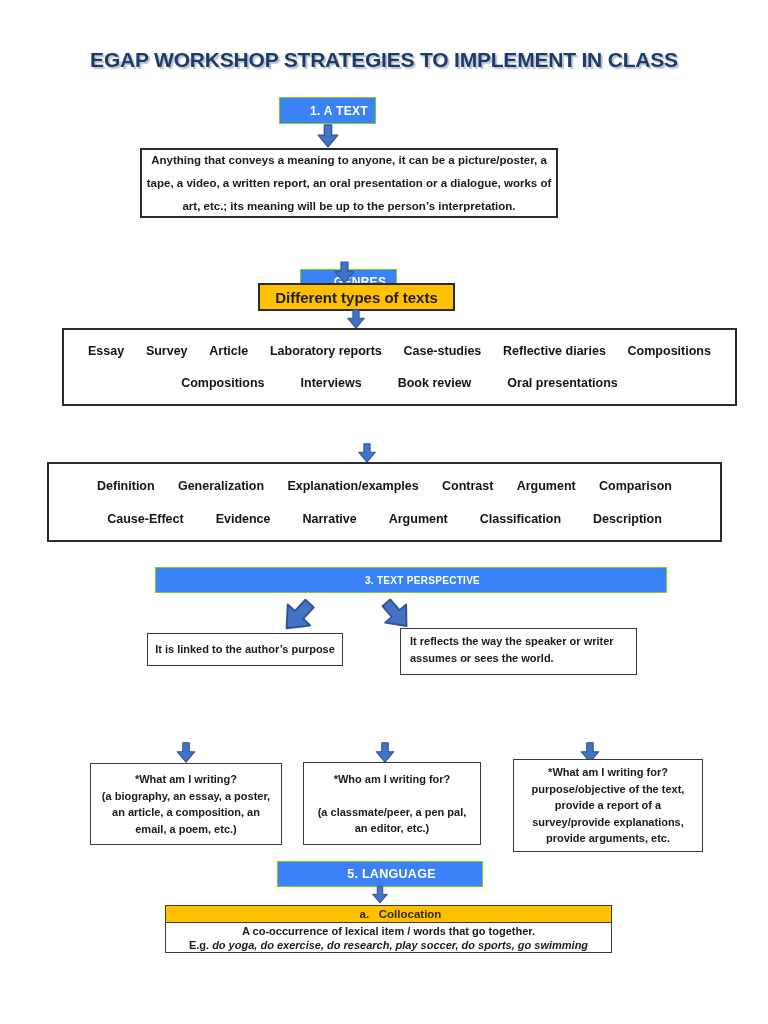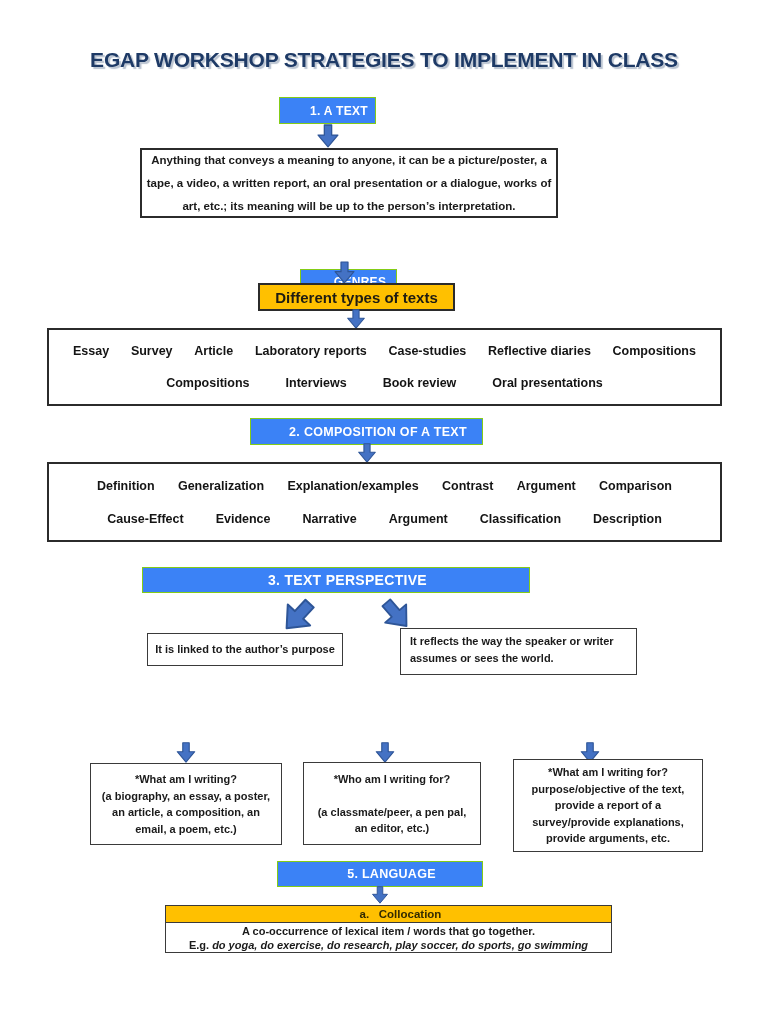--- a/index.html
+++ b/index.html
@@ -83,39 +83,38 @@
   <svg class="abs arrow-svg" style="left:334px;top:261px;" width="21" height="23" viewBox="0 0 24 26">
     <path d="M8 1 H16 V12 H22.8 L12 24.8 L1.2 12 H8 Z"></path>
   </svg>
 
   <div class="abs gold-box" style="left:258px;top:283px;width:197px;height:28px;">Different types of texts</div>
 
   <svg class="abs arrow-svg" style="left:346px;top:309px;" width="20" height="20" viewBox="0 0 24 26">
     <path d="M8 1 H16 V12 H22.8 L12 24.8 L1.2 12 H8 Z"></path>
   </svg>
 
-  <div class="abs outline-box list-box" style="left:47px;top:328px;width:675px;height:78px;">
+  <div class="abs outline-box list-box" style="left:62px;top:328px;width:675px;height:78px;">
     <div class="word-row" style="justify-content:space-between;padding:0 24px;">
       <span class="word">Essay</span>
       <span class="word">Survey</span>
       <span class="word">Article</span>
       <span class="word">Laboratory reports</span>
       <span class="word">Case-studies</span>
       <span class="word">Reflective diaries</span>
       <span class="word">Compositions</span>
     </div>
     <div class="word-row" style="justify-content:center;gap:36px;">
       <span class="word">Compositions</span>
       <span class="word">Interviews</span>
       <span class="word">Book review</span>
       <span class="word">Oral presentations</span>
     </div>
   </div>
 
-  <div class="abs brown-box" style="left:250px;top:418px;width:233px;height:27px;font-size:12.5px;">2. COMPOSITION OF A TEXT</div>
 
   <svg class="abs arrow-svg" style="left:357px;top:443px;" width="20" height="20" viewBox="0 0 24 26">
     <path d="M8 1 H16 V12 H22.8 L12 24.8 L1.2 12 H8 Z"></path>
   </svg>
 
   <div class="abs outline-box list-box" style="left:47px;top:462px;width:675px;height:80px;">
     <div class="word-row" style="justify-content:space-between;padding:0 48px;gap:16px;">
       <span class="word">Definition</span>
       <span class="word">Generalization</span>
       <span class="word">Explanation/examples</span>
@@ -126,21 +125,21 @@
     <div class="word-row" style="justify-content:center;gap:32px;">
       <span class="word">Cause-Effect</span>
       <span class="word">Evidence</span>
       <span class="word">Narrative</span>
       <span class="word">Argument</span>
       <span class="word">Classification</span>
       <span class="word">Description</span>
     </div>
   </div>
 
-  <div class="abs brown-box" style="left:142px;top:567px;width:388px;height:26px;font-size:14px;">3. TEXT PERSPECTIVE</div>
+  <div class="abs brown-box" style="left:155px;top:567px;width:512px;height:26px;font-size:10px;">3. TEXT PERSPECTIVE</div>
 
   <svg class="abs arrow-svg" style="left:281px;top:595px;transform:rotate(43deg);" width="34" height="42" viewBox="0 0 24 26">
     <path d="M8 1 H16 V12 H22.8 L12 24.8 L1.2 12 H8 Z"></path>
   </svg>
   <svg class="abs arrow-svg" style="left:381px;top:595px;transform:rotate(-41deg);" width="31" height="39" viewBox="0 0 24 26">
     <path d="M8 1 H16 V12 H22.8 L12 24.8 L1.2 12 H8 Z"></path>
   </svg>
 
   <div class="abs thin-box note" style="left:147px;top:633px;width:196px;height:33px;text-align:right;">It is linked to the author’s purpose</div>
 

